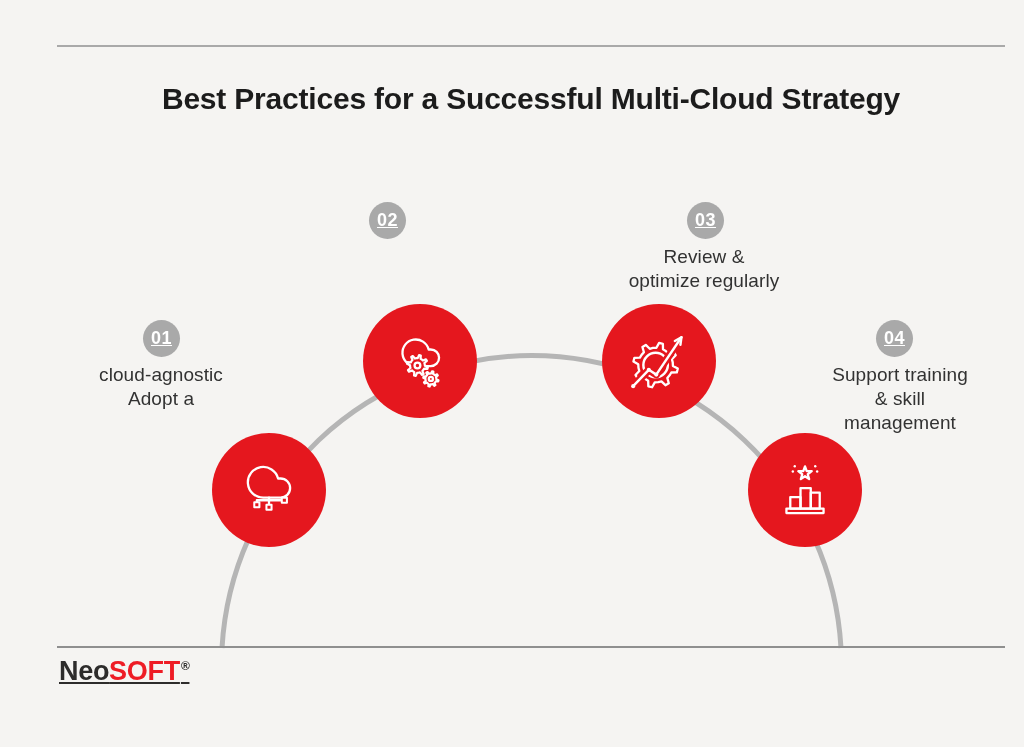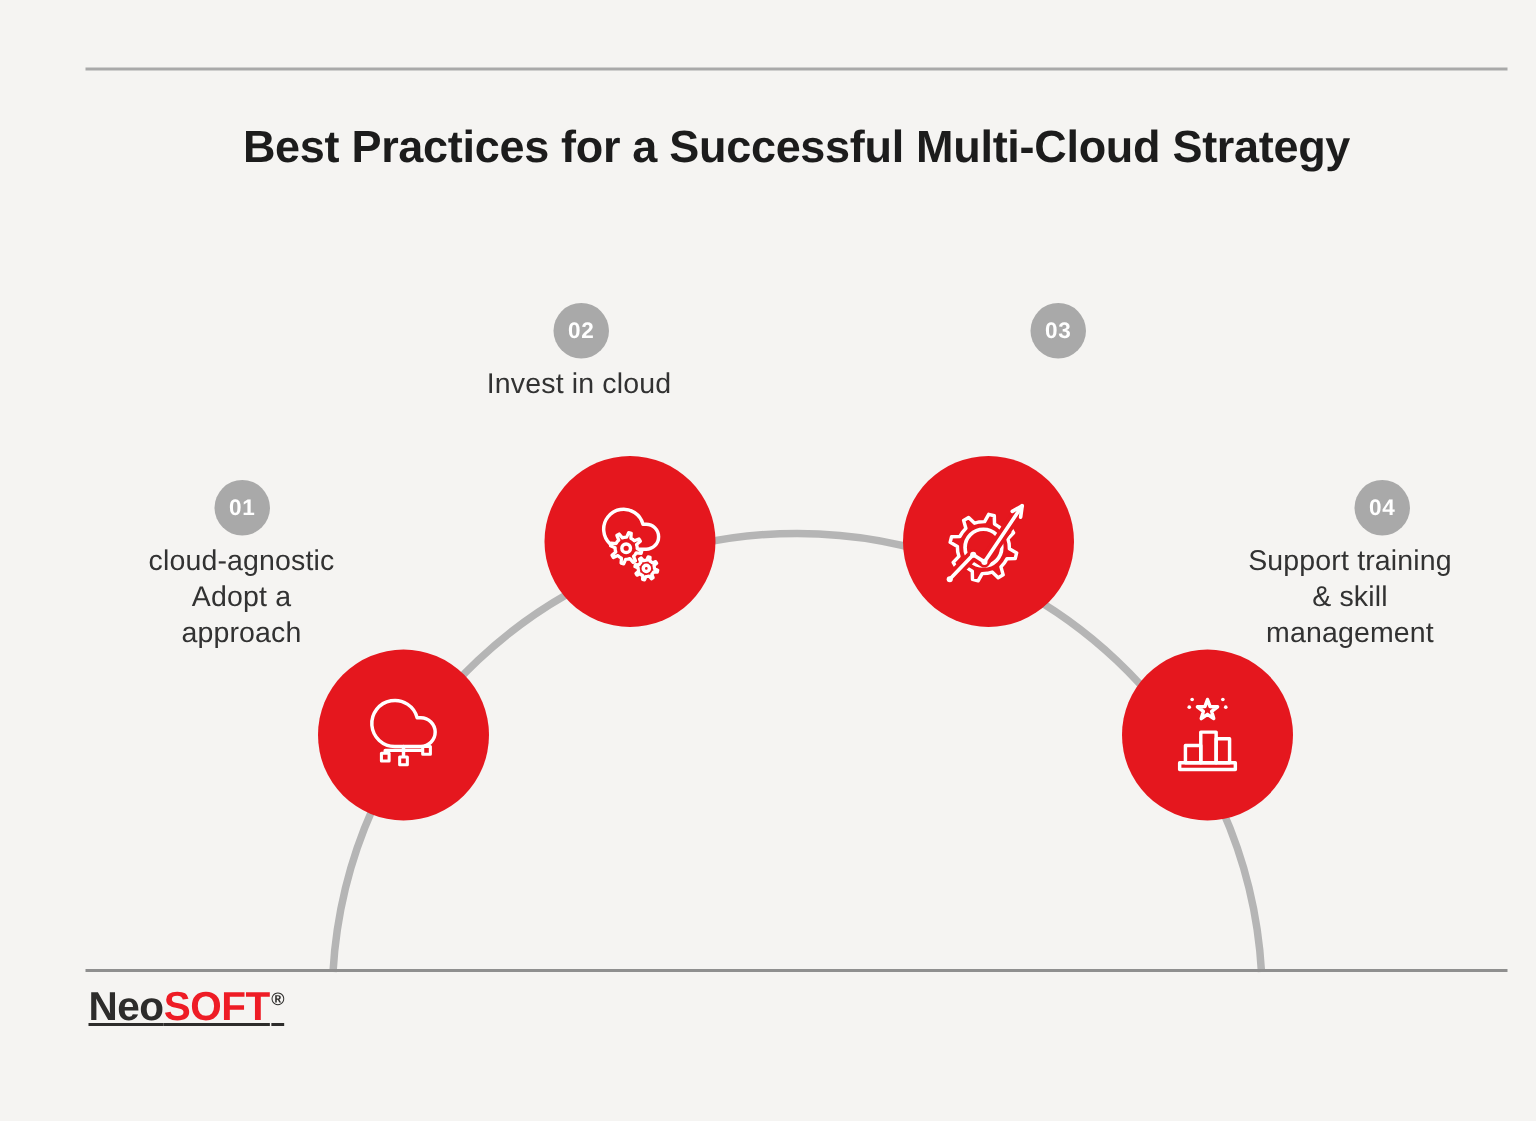--- a/index.html
+++ b/index.html
@@ -21,24 +21,24 @@
     position:absolute;left:0;top:82px;width:1024px;margin:0;
     text-align:center;font-size:30px;font-weight:700;letter-spacing:-.2px;
     color:var(--title,#1c1c1c);
   }
   .arc{position:absolute;left:0;top:0;pointer-events:none;}
   .arc path{fill:none;stroke:var(--arc,#b5b5b5);stroke-width:5;}
   .badge{
     position:absolute;width:37px;height:37px;border-radius:50%;
     background:var(--badge,#a9a9a9);color:#fff;
     display:flex;align-items:center;justify-content:center;
-    font-size:15px;font-weight:700;letter-spacing:.5px;
+    font-size:18px;font-weight:700;letter-spacing:.5px;text-decoration:underline;
   }
   .b1{left:124px;top:320px}.b2{left:350px;top:202px}
-  .b3{left:668px;top:202px}.b4{left:884px;top:320px}
+  .b3{left:668px;top:202px}.b4{left:857px;top:320px}
   .label{
     position:absolute;width:240px;text-align:center;
     font-size:19px;line-height:24px;color:var(--ink,#323232);letter-spacing:.1px;
   }
   .t1{left:22px;top:363px}.t2{left:247px;top:245px}
   .t3{left:565px;top:245px}.t4{left:761px;top:363px}
   .node{
     position:absolute;width:114px;height:114px;border-radius:50%;
     background:var(--red,#e5171e);
     display:flex;align-items:center;justify-content:center;
@@ -69,47 +69,49 @@
   <svg class="arc" width="1024" height="747" viewBox="0 0 1024 747">
     <path d="M203,648 A310,310 0 0 1 822,648"></path>
   </svg>
 
   <div class="rule bottom"></div>
 
   <div class="badge b1">01</div>
   <div class="label t1">
     <div>cloud-agnostic</div>
     <div>Adopt a</div>
-    <div>approach</div>
   </div>
   <div class="node c1">
     <svg class="icon" width="64" height="64" viewBox="0 0 100 100">
       <path class="line" d="M68 32 h-3.78 A24 24 0 1 0 41 62 h27 a15 15 0 0 0 0 -30 z"></path>
       <path class="line" d="M50,62 V66 M31,66 H70 M31,66 V69 M50,66 V73"></path>
       <rect class="sq" x="27" y="69" width="8" height="8"></rect>
       <rect class="sq" x="46" y="73" width="8" height="8"></rect>
       <rect class="sq" x="70" y="62" width="8" height="8"></rect>
     </svg>
   </div>
 
   <div class="badge b2">02</div>
   <div class="label t2">
-    <div>Invest in cloud</div>
   </div>
   <div class="node c2">
     <svg class="icon" width="64" height="64" viewBox="0 0 100 100">
       <path class="line" d="M66.8 32 h-3.28 A20.8 20.8 0 1 0 43.4 58 h23.4 a13 13 0 0 0 0 -26 z"></path>
       <polygon class="gearfill" points="57.5,57.5 62.3,59.6 61.6,62.3 56.4,61.9 55.3,63.8 53.7,65.5 55.7,70.3 53.3,71.8 49.9,67.8 47.8,68.4 45.5,68.5 43.4,73.3 40.7,72.6 41.1,67.4 39.2,66.3 37.5,64.7 32.7,66.7 31.2,64.3 35.2,60.9 34.6,58.8 34.5,56.5 29.7,54.4 30.4,51.7 35.6,52.1 36.7,50.2 38.3,48.5 36.3,43.7 38.7,42.2 42.1,46.2 44.2,45.6 46.5,45.5 48.6,40.7 51.3,41.4 50.9,46.6 52.8,47.7 54.5,49.3 59.3,47.3 60.8,49.7 56.8,53.1 57.4,55.2"></polygon>
       <circle class="line" cx="46" cy="57" r="4.5"></circle>
       <polygon class="gearfill" points="75.5,78.4 78.9,79.9 78.4,81.9 74.7,81.6 73.9,83.0 72.7,84.3 74.1,87.7 72.3,88.8 69.9,86.0 68.3,86.4 66.6,86.5 65.1,89.9 63.1,89.4 63.4,85.7 62.0,84.9 60.7,83.7 57.3,85.1 56.2,83.3 59.0,80.9 58.6,79.3 58.5,77.6 55.1,76.1 55.6,74.1 59.3,74.4 60.1,73.0 61.3,71.7 59.9,68.3 61.7,67.2 64.1,70.0 65.7,69.6 67.4,69.5 68.9,66.1 70.9,66.6 70.6,70.3 72.0,71.1 73.3,72.3 76.7,70.9 77.8,72.7 75.0,75.1 75.4,76.7"></polygon>
       <circle class="line" cx="67" cy="78" r="3.2"></circle>
     </svg>
   </div>
 
   <div class="badge b3">03</div>
+  <div class="label t3">
+    <div>Review &amp;</div>
+    <div>optimize regularly</div>
+  </div>
   <div class="node c3">
     <svg class="icon" width="68" height="68" viewBox="0 0 100 100">
       <polygon class="gearfill" points="70.5,57.2 77.6,61.2 76.2,66.7 68.1,66.9 65.6,71.0 62.2,74.9 64.4,82.7 59.5,85.6 53.6,80.0 49.0,81.2 43.8,81.5 39.8,88.6 34.3,87.2 34.1,79.1 30.0,76.6 26.1,73.2 18.3,75.4 15.4,70.5 21.0,64.6 19.8,60.0 19.5,54.8 12.4,50.8 13.8,45.3 21.9,45.1 24.4,41.0 27.8,37.1 25.6,29.3 30.5,26.4 36.4,32.0 41.0,30.8 46.2,30.5 50.2,23.4 55.7,24.8 55.9,32.9 60.0,35.4 63.9,38.8 71.7,36.6 74.6,41.5 69.0,47.4 70.2,52.0"></polygon>
       <circle class="line" cx="45" cy="56" r="18"></circle>
       <polyline class="halo" points="12,87 35,63 46,70 83,15"></polyline>
       <polyline class="line" points="12,87 35,63 46,70 83,15"></polyline>
       <polyline class="line" points="73.3,20.5 83,15 81.5,26.1"></polyline>
       <circle class="dot" cx="12" cy="87" r="3"></circle>
       <circle class="dot" cx="35" cy="63" r="3"></circle>
       <circle class="dot" cx="46" cy="70" r="3"></circle>

